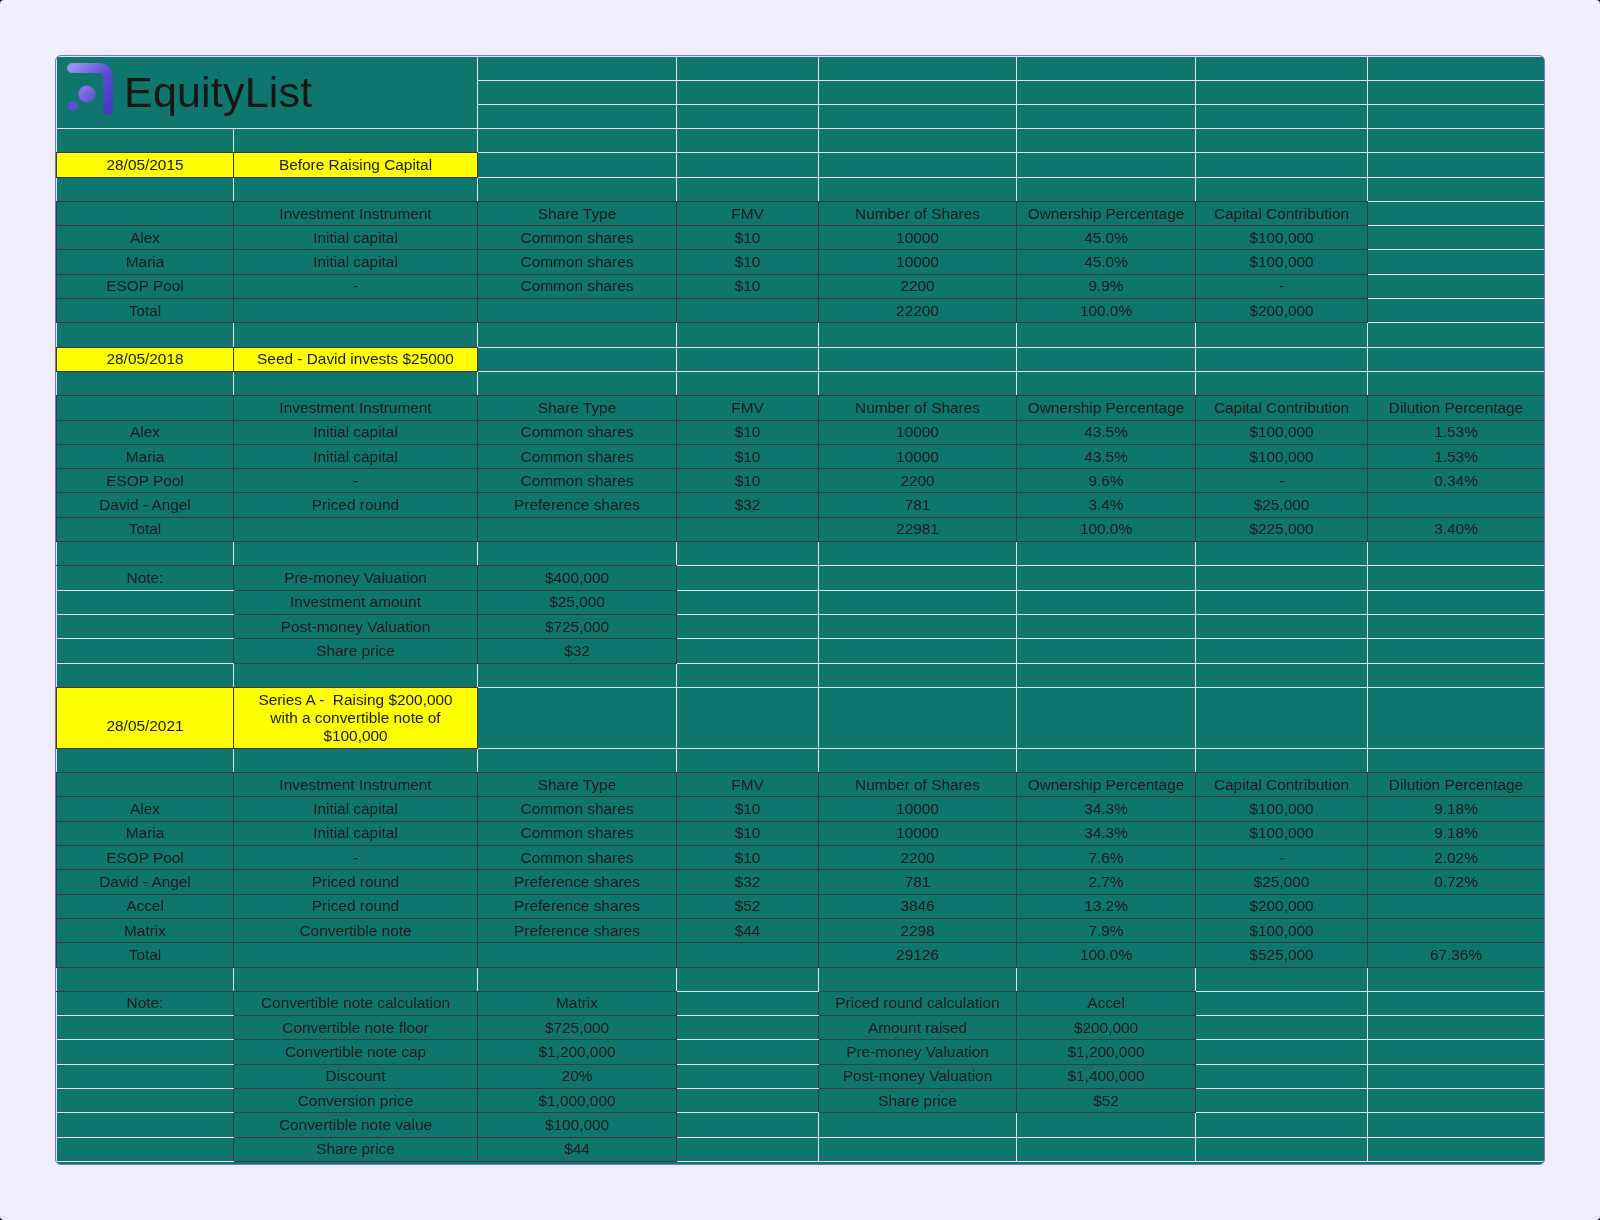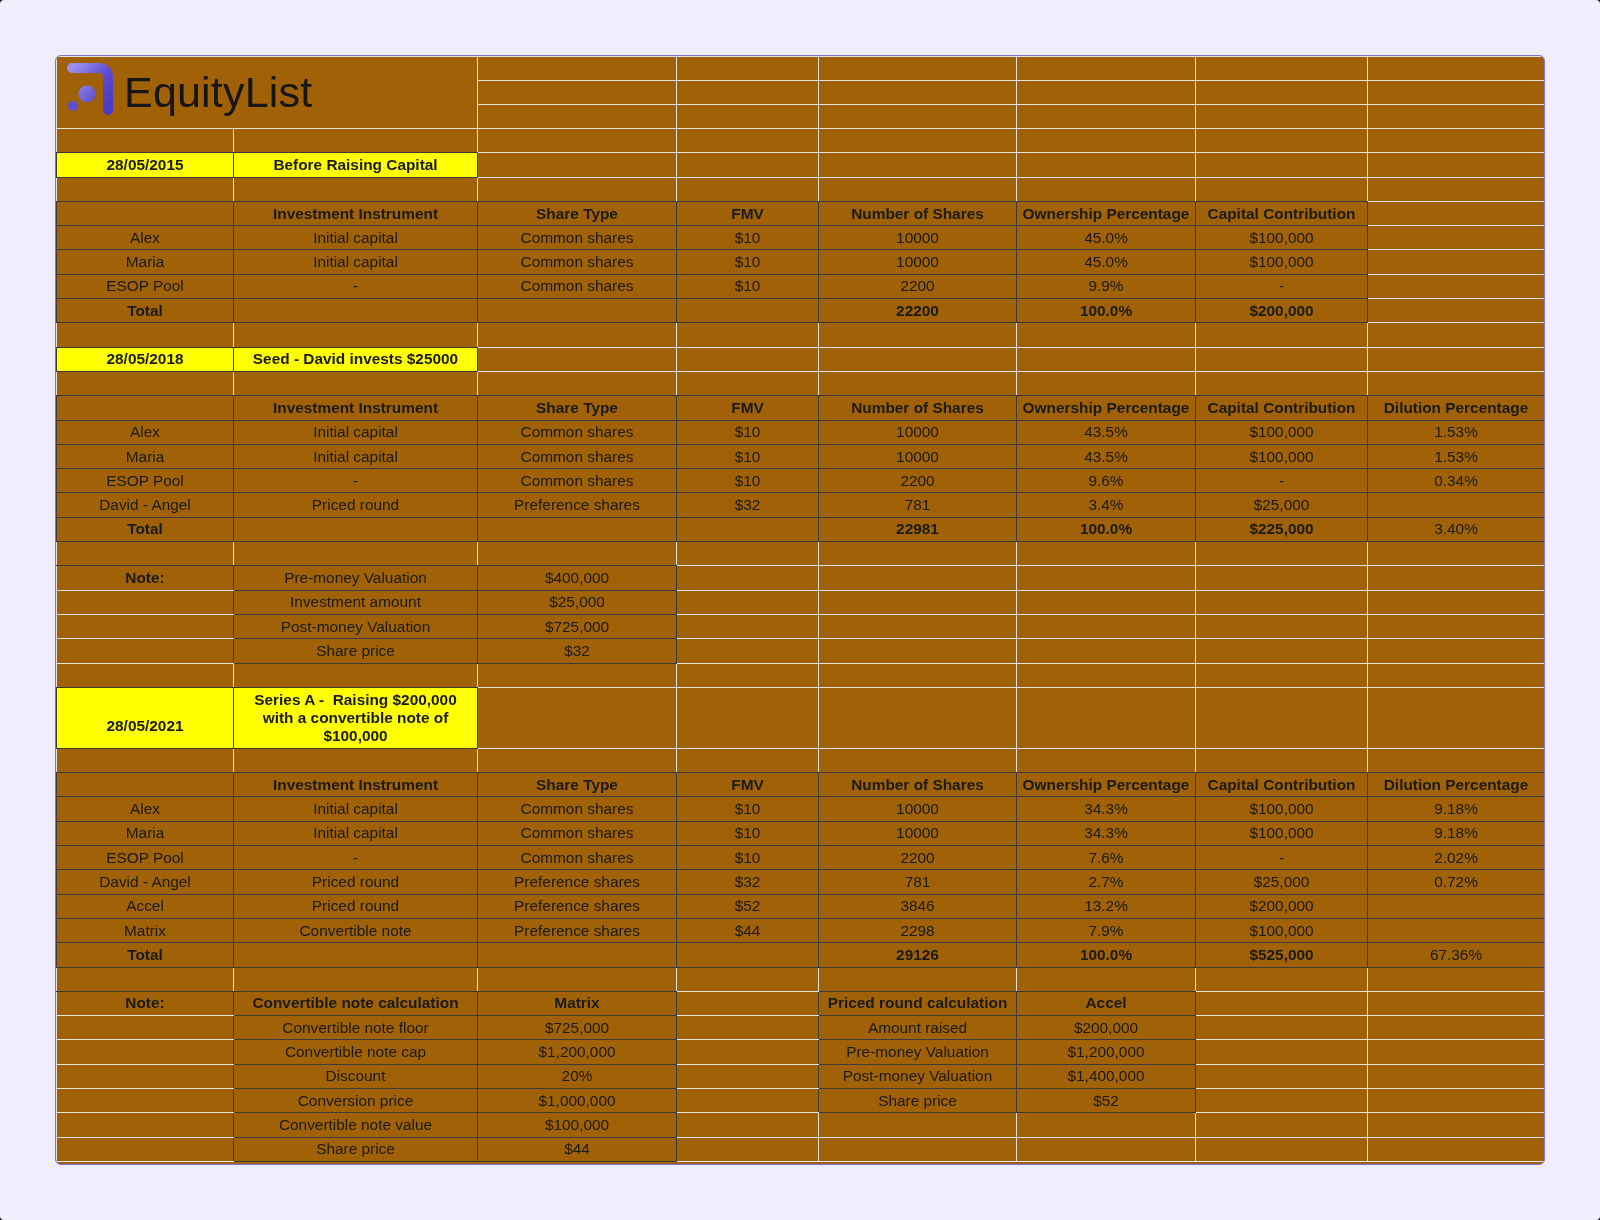--- a/index.html
+++ b/index.html
@@ -4,34 +4,34 @@
 <style>
   html { background:#000; }
   body {
     margin:0; width:1600px; height:1220px; position:relative; overflow:hidden;
     background:#f0eefd; border-radius:4px;
     font-family:"Liberation Sans", sans-serif;
   }
   .frame {
     position:absolute; left:55px; top:55px; width:1490px; height:1110px;
     box-sizing:border-box; border:1px solid #7e76d4; border-radius:6px;
-    background:#a16207; overflow:hidden;
+    background:#0f766e; overflow:hidden;
   }
   table.sheet {
     position:absolute; left:0; top:0;
     border-collapse:collapse; table-layout:fixed; width:1488px;
   }
   .sheet td {
     border:1px solid #e3e3e3; padding:0 4px; text-align:center; vertical-align:middle;
     font-size:15.4px; line-height:18px; color:#1a1a1a; white-space:nowrap; overflow:hidden;
   }
   .sheet td.d  { border:1px solid #3a3a3a; }
   .sheet td.pb { border-bottom-color:#3a3a3a; }
   .sheet td.pr { border-right-color:#3a3a3a; }
-  .sheet td.b  { font-weight:bold; }
+  .sheet td.b  { font-weight:normal; }
   .sheet td.y  { background:#ffff00; }
   .sheet td.wrap { white-space:pre-wrap; padding:0 12px;margin-top:20px; }
   .sheet td.bottom { vertical-align:bottom; padding-bottom:13px; }
   tr.s { height:24px; }
   tr.r { height:24.3px; }
   tr.t { height:61px; }
   .logo-icon { position:absolute; left:8px; top:5px; width:56px; height:60px; z-index:2; }
   .brand-name {
     position:absolute; left:68px; top:15px; z-index:2;
     font-size:43px; line-height:43px; color:#161616; font-weight:normal; letter-spacing:0.2px;

